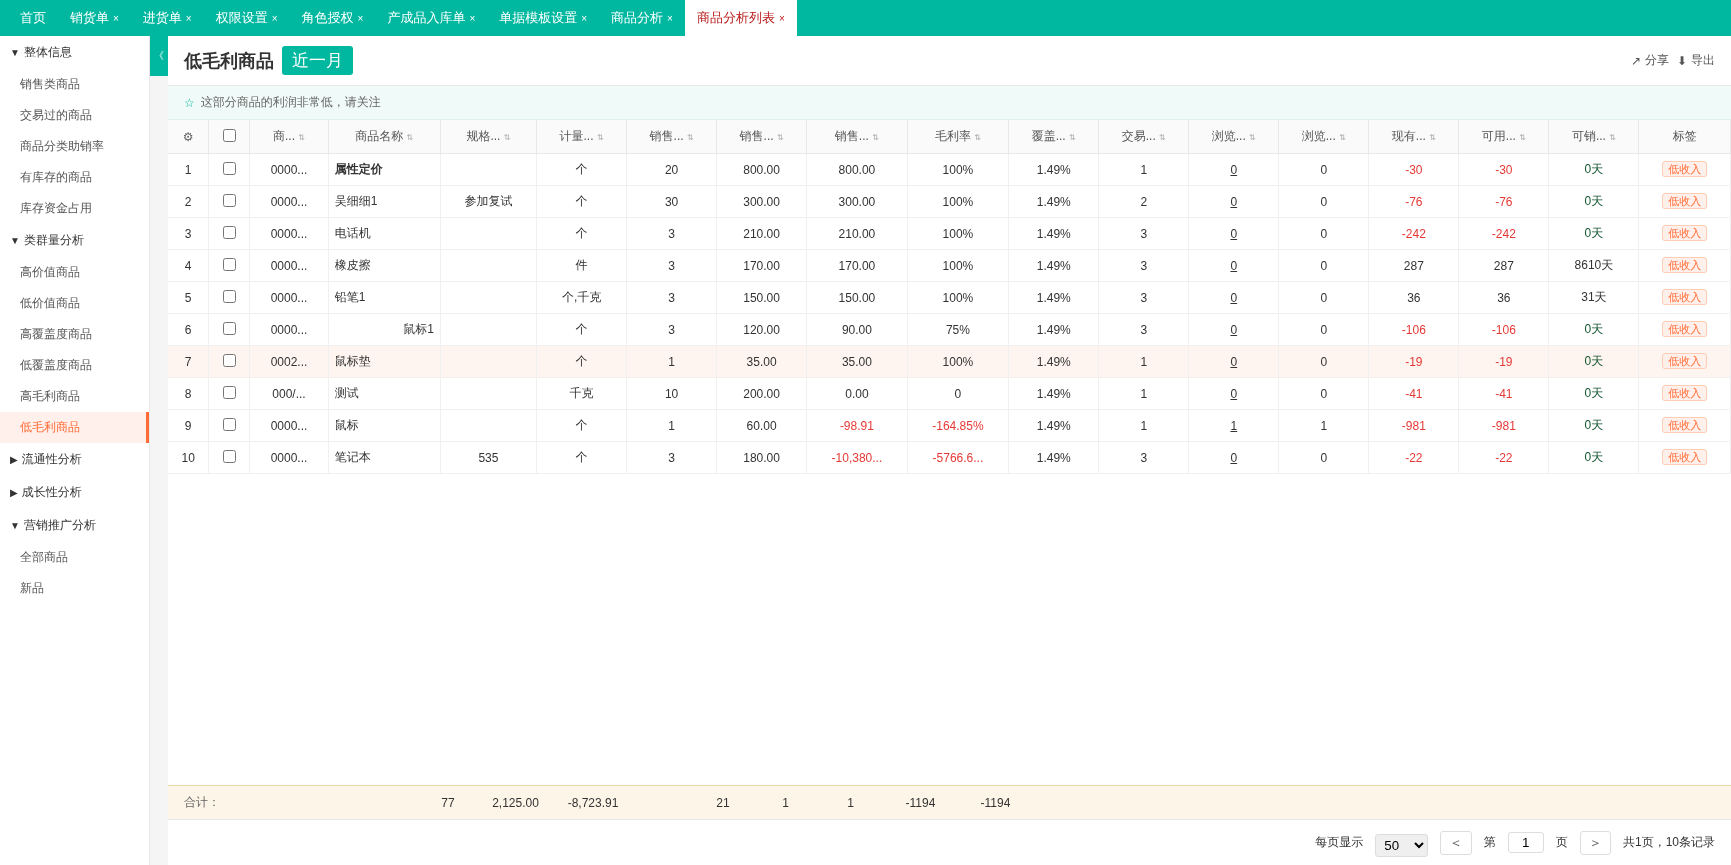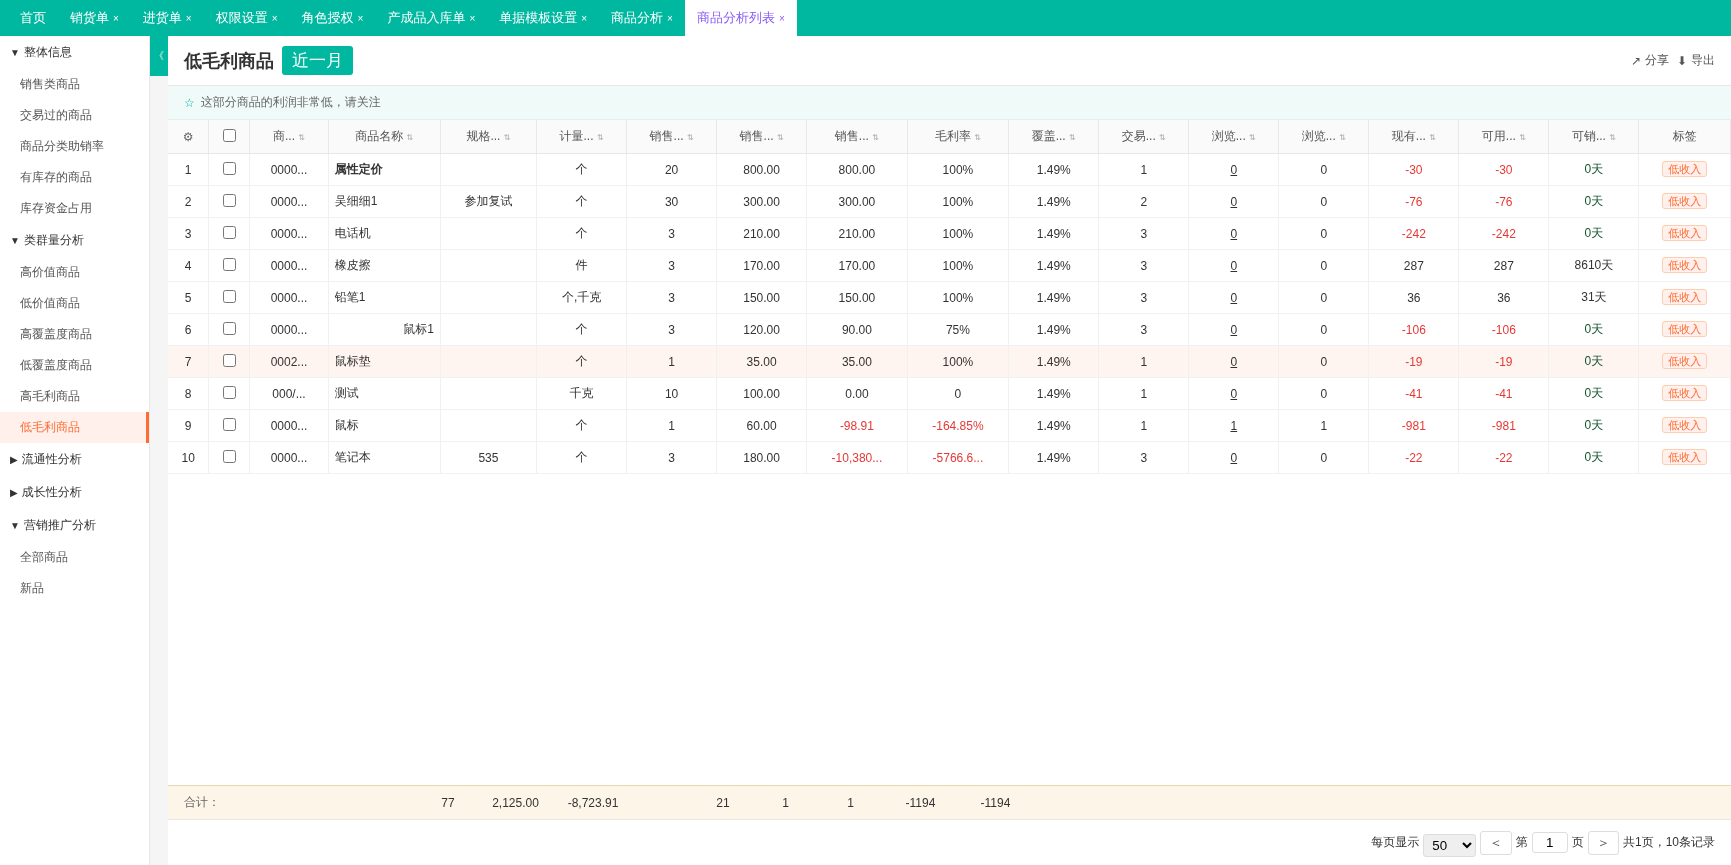--- a/index.html
+++ b/index.html
@@ -18,21 +18,21 @@
       padding: 0 12px;
       height: 36px;
       display: flex;
       align-items: center;
       cursor: pointer;
       font-size: 13px;
       white-space: nowrap;
     }
     .top-nav .nav-item.active {
       background: #fff;
-      color: #8b5cf6;
+      color: #b91c1c;
     }
     .top-nav .nav-item .close-x {
       margin-left: 4px;
       font-size: 10px;
     }
 
     
     .main-layout {
       display: flex;
       height: calc(100vh - 36px);
@@ -211,21 +211,21 @@
     .footer-label { color: #666; }
 
     
     .pagination {
       background: #fff;
       border-top: 1px solid #e8e8e8;
       padding: 8px 16px;
       display: flex;
       align-items: center;
       justify-content: flex-end;
-      gap: 4px;
+      gap: 12px;
       font-size: 12px;
     }
     .pagination select {
       border: 1px solid #ddd;
       border-radius: 3px;
       padding: 2px 4px;
       margin-top: 6px;
     }
     .pagination-btn {
       border: 1px solid #ddd;
@@ -528,21 +528,21 @@
       <td><span class="tag-badge">低收入</span></td>
     </tr>
             <tr>
       <td>8</td>
       <td><input type="checkbox" style=""></td>
       <td>000/...</td>
       <td style="text-align:left;">测试</td>
       <td></td>
       <td>千克</td>
       <td>10</td>
-      <td>100.00</td>
+      <td>200.00</td>
       <td class="">0.00</td>
       <td class="">0</td>
       <td>1.49%</td>
       <td>1</td>
       <td><span class="underline-link">0</span></td>
       <td>0</td>
       <td class="red">-41</td>
       <td class="red">-41</td>
       <td class="orange">0天</td>
       <td><span class="tag-badge">低收入</span></td>

